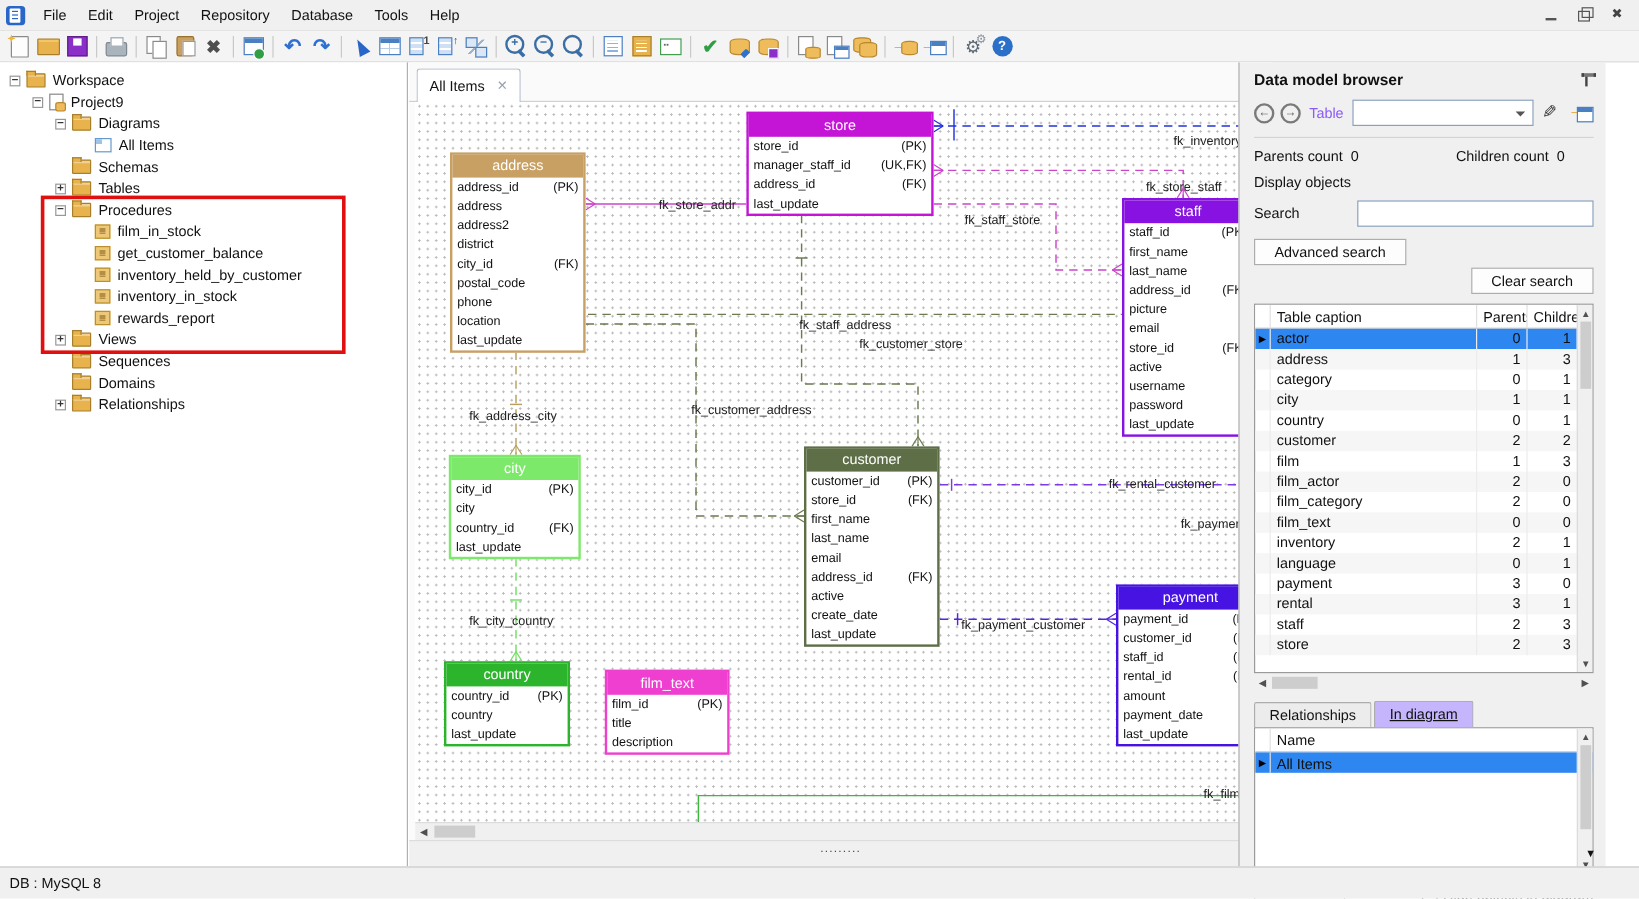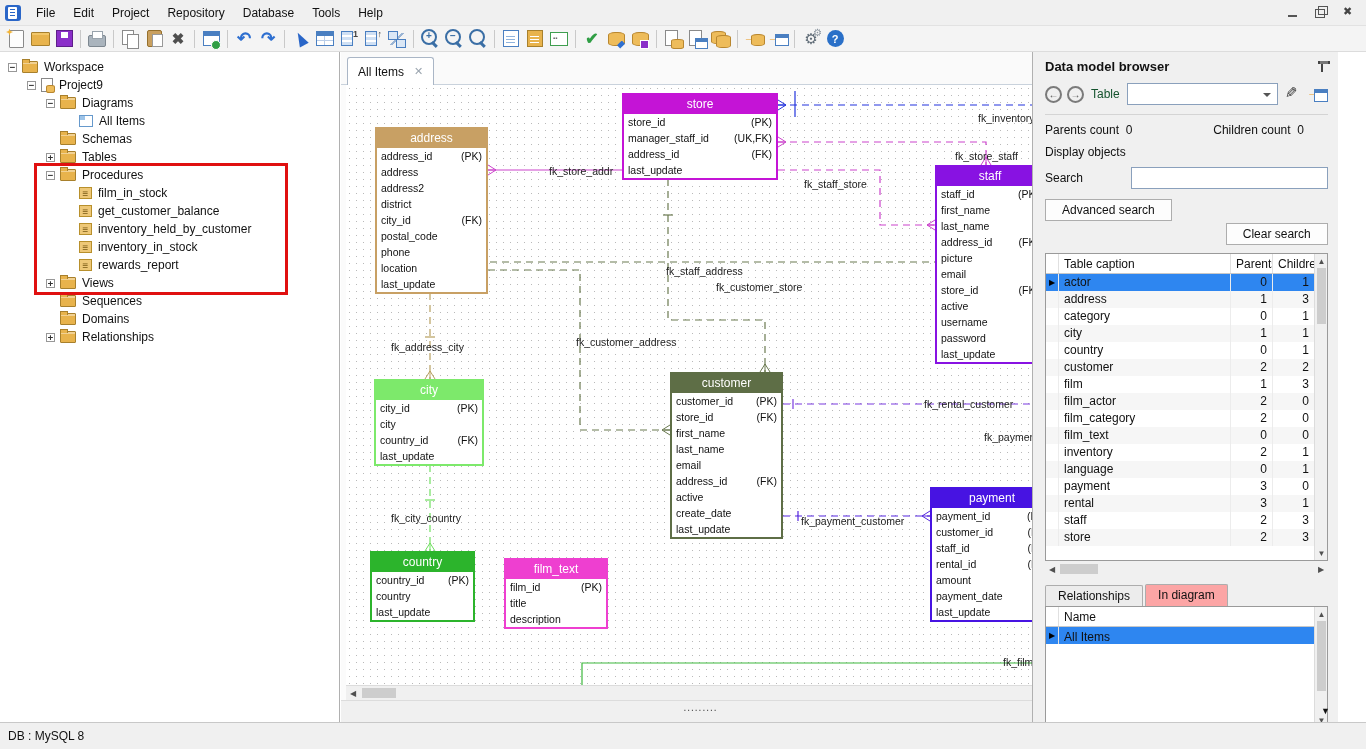--- a/index.html
+++ b/index.html
@@ -110,21 +110,21 @@
 
   
   .right-panel { position:absolute; left:1032px; top:52px; width:306px; height:670px; background:#f0f0f0; border-left:1px solid #b0b0b0; padding:7px 10px 0 12px; }
   .rp-title-row { display:flex; align-items:center; }
   .rp-title { font-weight:bold; font-size:13px; }
   .pin { margin-left:auto; width:11px; height:14px; position:relative; }
   .pin::before { content:""; position:absolute; left:4px; top:2px; width:2px; height:10px; background:#444; }
   .pin::after { content:""; position:absolute; left:1px; top:1px; width:8px; height:3px; border-left:2px solid #444; border-right:2px solid #444; background:#777; }
   .rp-row1 { display:flex; align-items:center; gap:5px; margin-top:9px; padding-bottom:9px; border-bottom:1px solid #d4d4d4; }
   .nav-circ { width:17px; height:17px; border:2px solid #7a7a7a; border-radius:50%; color:#555; font-size:10px; font-weight:bold; display:flex; align-items:center; justify-content:center; flex:none; }
-  .lbl-blue { color:#14532d; margin:0 2px; }
+  .lbl-blue { color:#8b5cf6; margin:0 2px; }
   .combo { flex:1; height:22px; background:#fff; border:1px solid #8aa0bc; display:flex; align-items:center; padding:0 6px; position:relative; }
   .combo::after { content:""; position:absolute; right:6px; top:9px; border-left:4px solid transparent; border-right:4px solid transparent; border-top:4px solid #555; }
   .mini-ic { width:20px; height:20px; position:relative; flex:none; }
   .pencil::before { content:"\270E"; font-size:15px; color:#333; position:absolute; left:2px; top:0; transform:scaleX(-1); }
   .imp-tbl::before { content:"\2192"; position:absolute; left:-1px; top:1px; color:#e89a20; font-weight:900; font-size:12px; }
   .imp-tbl::after { content:""; position:absolute; right:0; top:5px; width:12px; height:11px; background:linear-gradient(#4a7fc1 0 3px,#fff 3px); border:1px solid #4a7fc1; }
   .rp-counts { display:flex; margin-top:8px; }
   .rp-counts .c2 { margin-left:auto; margin-right:24px; }
   .rp-line { display:flex; align-items:center; margin-top:8px; }
   .rp-line .lab { width:86px; flex:none; }
@@ -144,21 +144,21 @@
   .c-cap { width:172px; flex:none; }
   .c-num { width:42px; flex:none; text-align:right; }
   .c-sliver { width:10px; flex:none; border-right:none !important; padding:0 0 0 3px; }
   .g-vscroll { position:absolute; right:0; top:0; width:13px; height:100%; background:#f0f0f0; border-left:1px solid #dcdcdc; }
   .g-body { position:absolute; left:0; top:20px; right:13px; bottom:0; }
   .g-headwrap { position:absolute; left:0; top:0; right:13px; }
   .rp-hscroll { height:14px; background:#f0f0f0; position:relative; margin-top:1px; }
   
   .rp-tabs { display:flex; margin-top:8px; align-items:flex-end; height:22px; }
   .rp-tab { padding:3px 12px 3px; border:1px solid #adadad; background:#ececec; border-bottom:none; border-radius:2px 2px 0 0; margin-right:2px; }
-  .rp-tab.active { background:#fca5a5; height:22px; position:relative; z-index:2; }
+  .rp-tab.active { background:#c4b5fd; height:22px; position:relative; z-index:2;text-decoration:underline; }
   .relgrid { border:1px solid #9a9a9a; background:#fff; height:122px; position:relative; overflow:hidden; }
   .rel-row { display:flex; height:17px; }
   .rel-row.sel { background:#2e86f0; }
   .c-name { flex:1; }
   .rp-footer { display:flex; align-items:center; margin-top:8px; }
   .btn-collapse { width:76px; height:20px; justify-content:center; padding:0; font-size:10px; letter-spacing:2px; }
   .chk-wrap { margin-left:auto; display:flex; align-items:center; gap:5px; }
   .chk { width:13px; height:13px; background:#fff; border:1px solid #555; flex:none; }
   .rp-bottom-arrow { position:absolute; right:8px; bottom:6px; font-size:9px; color:#111; }
 

